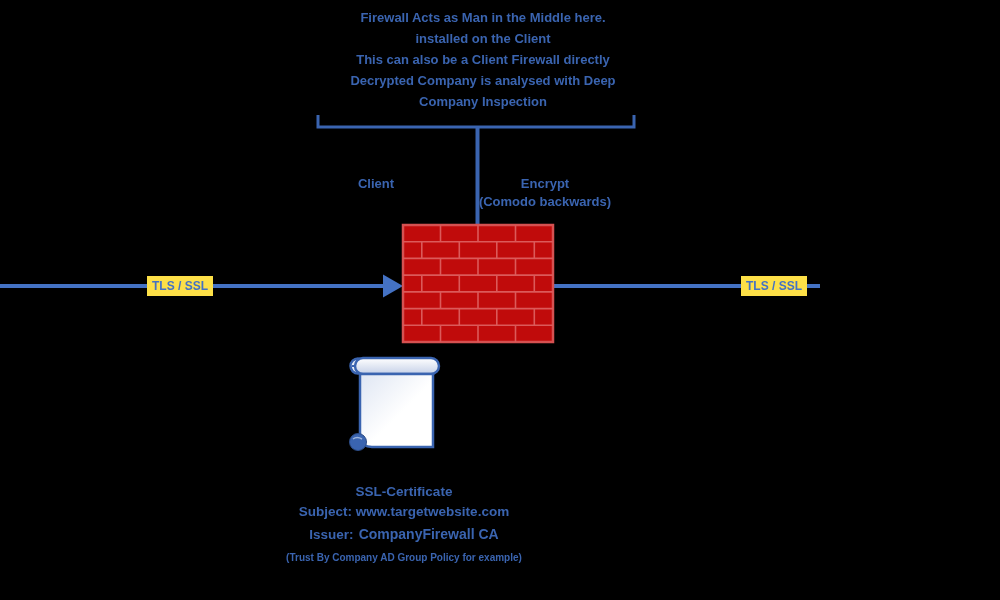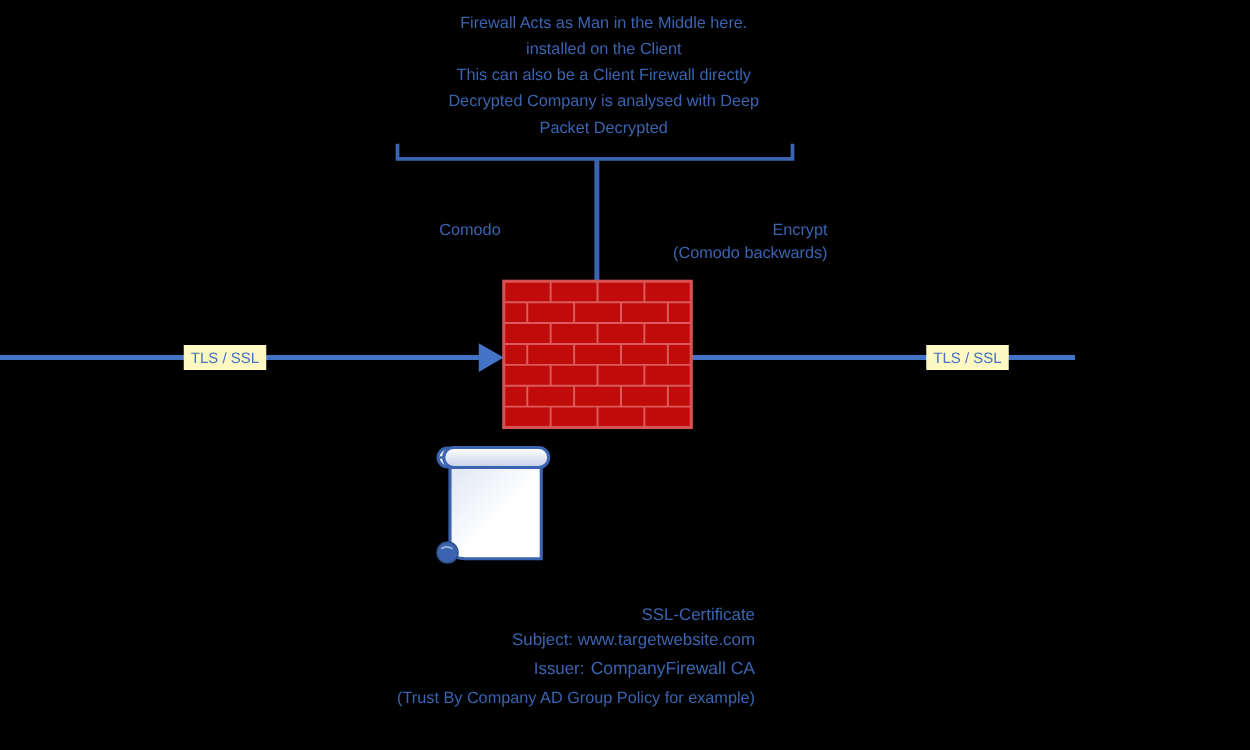--- a/index.html
+++ b/index.html
@@ -1,35 +1,35 @@
 <!DOCTYPE html>
 <html><head>
 <meta charset="utf-8">
 <style>
   html,body{margin:0;padding:0;background:#000;}
   #stage{
     position:relative;width:820px;height:600px;background:#000000;
-    overflow:hidden;font-family:"Liberation Sans",sans-serif;font-weight:normal;padding-left:40px;
+    overflow:hidden;font-family:"Liberation Sans",sans-serif;font-weight:bold;
   }
   .txt{position:absolute;color:#3a64b0;text-align:center;}
   #annotation{left:283px;top:7px;width:400px;font-size:13px;line-height:21px;}
   .proc-label{width:170px;font-size:13px;line-height:17.5px;}
   #decrypt-label{left:291px;top:175px;}
-  #encrypt-label{left:492px;top:175px;text-align:right;}
+  #encrypt-label{left:460px;top:175px;}
   .tls-label{
     position:absolute;top:276px;width:66px;height:20px;line-height:20px;
-    background:#fef9c3;color:#4472c4;font-size:12px;text-align:center;
+    background:#fde047;color:#4472c4;font-size:12px;text-align:center;
   }
   #tls-left{left:147px;}
   #tls-right{left:741px;}
-  .cert-block{position:absolute;text-align:right;}
+  .cert-block{position:absolute;}
   #cert-left{left:204px;top:482px;width:400px;}
   #cert-left .l1,#cert-left .l2{font-size:13.5px;line-height:20px;}
   #cert-left .l3{font-size:13.5px;line-height:24px;}
-  #cert-left .l4{font-size:13px;line-height:21px;}
+  #cert-left .l4{font-size:10px;line-height:21px;}
   #cert-left .issuer-big{font-size:14px;}
   #cert-right{left:810px;top:496px;width:400px;}
   #cert-right .l1{font-size:15px;line-height:27px;}
   #cert-right .l2{font-size:15.5px;line-height:27px;}
   #cert-right .l3{font-size:15px;line-height:28px;}
   #cert-right .l4{font-size:14.5px;line-height:26px;}
   #cert-right .issuer-big{font-size:19px;}
   .issuer-label{margin-right:5px;}
   svg{position:absolute;left:0;top:0;}
 </style>
@@ -133,25 +133,25 @@
       <rect x="1001" y="325" width="13" height="3" fill="#24426f"></rect>
       <rect x="1001" y="332" width="13" height="3" fill="#24426f"></rect>
     </g>
   </svg>
 
   <div class="txt" id="annotation">
     <div>Firewall Acts as Man in the Middle here.</div>
     <div>installed on the Client</div>
     <div>This can also be a Client Firewall directly</div>
     <div>Decrypted Company is analysed with Deep</div>
-    <div>Packet Decrypted</div>
+    <div>Company Inspection</div>
   </div>
 
   <div class="txt proc-label" id="decrypt-label">
-    <div>Comodo</div>
+    <div>Client</div>
   </div>
   <div class="txt proc-label" id="encrypt-label">
     <div>Encrypt</div>
     <div>(Comodo backwards)</div>
   </div>
 
   <div class="tls-label" id="tls-left">TLS / SSL</div>
   <div class="tls-label" id="tls-right">TLS / SSL</div>
 
   <div class="txt cert-block" id="cert-left">

